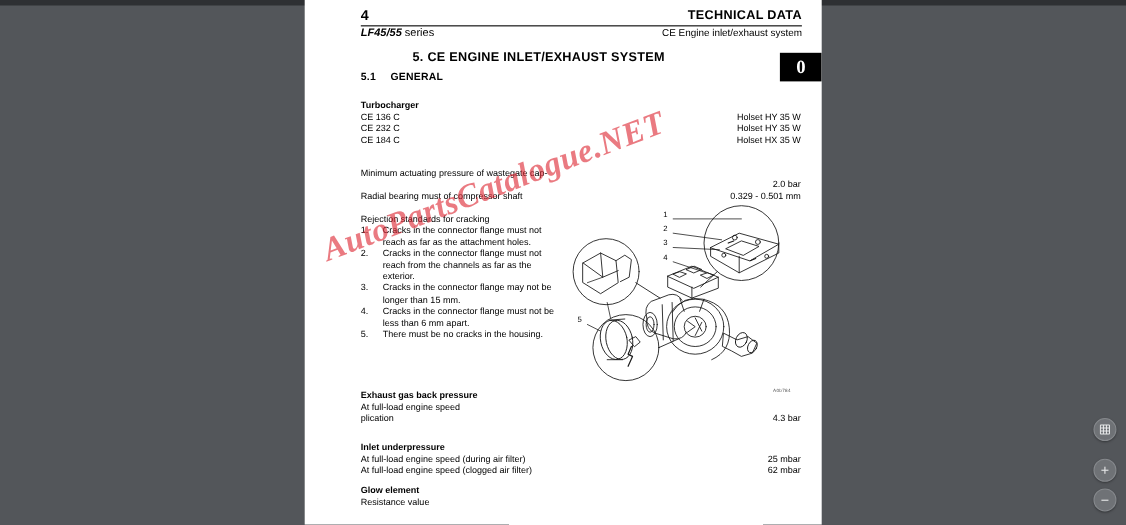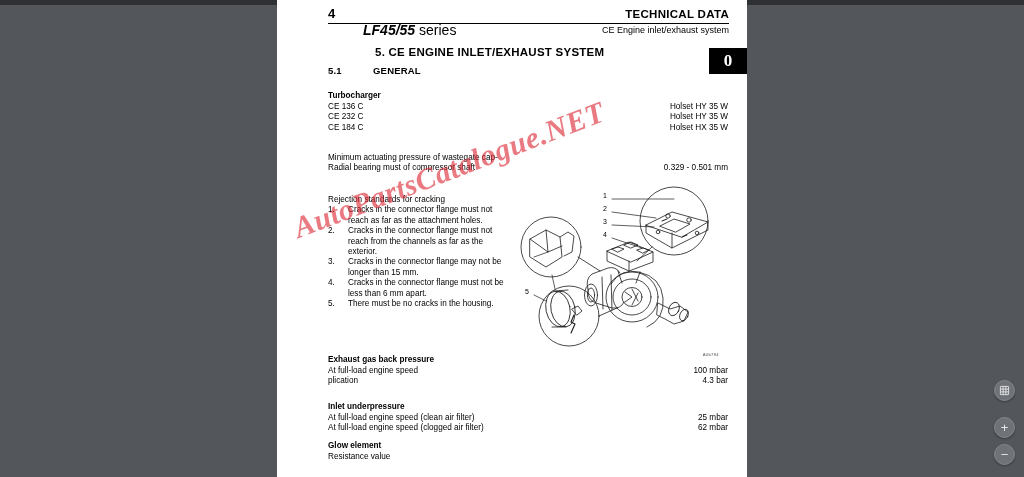--- a/index.html
+++ b/index.html
@@ -52,21 +52,21 @@
   #hdr-title {
     font-size: 11.5px; font-weight: bold; color: #000;
     line-height: 13px; letter-spacing: .3px;
   }
   #hdr-rule {
     position: absolute;
     left: 51px; right: 18px; top: 23px;
     height: 1px; background: #000;
   }
   #hdr-bot { top: 25px; }
-  #hdr-series { font-size: 14px; color: #000; line-height: 11px; margin-left: 35px; }
+  #hdr-series { font-size: 10px; color: #000; line-height: 11px; }
   #hdr-series .model { font-weight: bold; font-style: italic; }
   #hdr-section { font-size: 9px; color: #000; line-height: 11px; }
 
   
   #page-tab {
     position: absolute;
     right: 0px; top: 48px;
     width: 38px; height: 26px;
     background: #000;
     color: #fff;
@@ -80,21 +80,21 @@
     position: absolute; left: 51px; top: 46px;
     font-size: 11.5px; font-weight: bold; color: #000;
     letter-spacing: .25px;
     padding-left: 47px;
   }
   #sub-heading {
     position: absolute; left: 51px; top: 65px;
     font-size: 9.5px; font-weight: bold; color: #000;
     letter-spacing: .2px;
   }
-  #sub-heading .num { display: inline-block; width: 45px; }
+  #sub-heading .num { display: inline-block; width: 27px; }
 
   .spec-block { position: absolute; left: 51px; width: 400px; }
   .spec-title {
     font-size: 8.2px; font-weight: bold; color: #000;
     line-height: 10.4px; margin: 0 0 0.5px 0;
   }
   .spec-row {
     display: flex;
     font-size: 8.2px; color: #000; line-height: 10.4px;
   }
@@ -203,20 +203,21 @@
           <div class="val">Holset HX 35 W</div>
         </div>
       </div>
 
       <div class="spec-block" id="blk-press">
         <div class="spec-row">
           <div class="lbl">Minimum actuating pressure of wastegate cap-</div>
           <div class="val"></div>
         </div>
         <div class="spec-row">
+          <div class="val">2.0 bar</div>
         </div>
         <div class="spec-row">
           <div class="lbl">Radial bearing must of compressor shaft</div>
           <div class="val">0.329 - 0.501 mm</div>
         </div>
       </div>
 
       <div id="blk-reject">
         <div id="reject-title">Rejection standards for cracking</div>
 
@@ -365,35 +366,34 @@
         <div style="position:absolute; left:91px; top:46px; font-size:7px; color:#000;">4</div>
         <div style="position:absolute; left:13px; top:103px; font-size:7px; color:#000;">5</div>
 
         <div id="fig-code">A0b784</div>
       </div>
 
       <div class="spec-block" id="blk-exhaust">
         <div class="spec-title">Exhaust gas back pressure</div>
         <div class="spec-row">
           <div class="lbl">At full-load engine speed</div>
-          <div class="val">100 mbar</div>
         </div>
         <div class="spec-row">
           <div class="val"></div>
         </div>
         <div class="spec-row">
           <div class="lbl">plication</div>
           <div class="val">4.3 bar</div>
         </div>
       </div>
 
       <div class="spec-block" id="blk-inlet">
         <div class="spec-title">Inlet underpressure</div>
         <div class="spec-row">
-          <div class="lbl">At full-load engine speed (clean air filter)</div>
+          <div class="lbl">At full-load engine speed (during air filter)</div>
           <div class="val">25 mbar</div>
         </div>
         <div class="spec-row">
           <div class="lbl">At full-load engine speed (clogged air filter)</div>
           <div class="val">62 mbar</div>
         </div>
       </div>
 
       <div class="spec-block" id="blk-glow">
         <div class="spec-title">Glow element</div>

